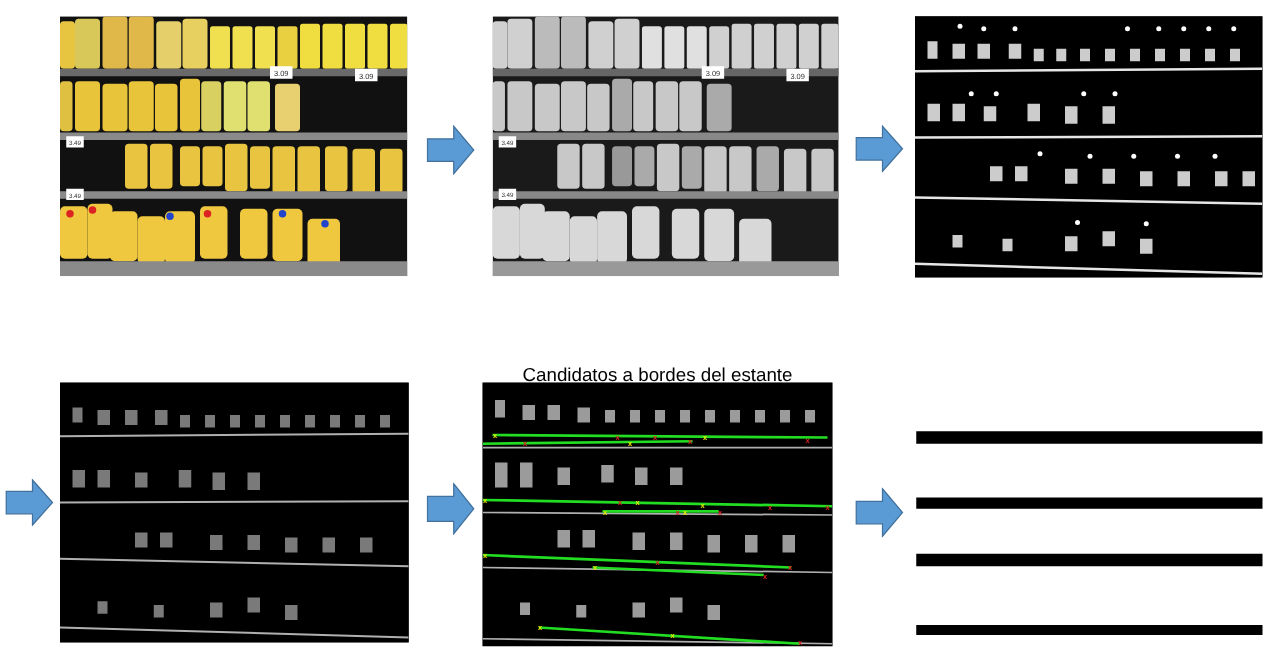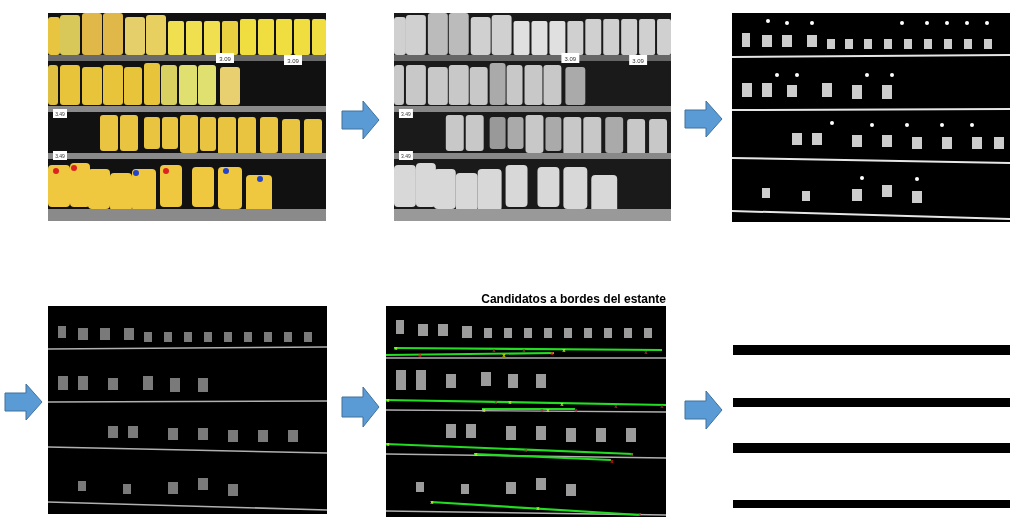--- a/index.html
+++ b/index.html
@@ -2,22 +2,22 @@
 <html><head>
 <meta charset="utf-8">
 <style>
   html, body { margin: 0; padding: 0; background: #ffffff; }
   body { width: 1030px; height: 531px; position: relative; overflow: hidden;
          font-family: "Liberation Sans", sans-serif; }
   .panel { position: absolute; overflow: hidden; }
   .panel svg { display: block; width: 100%; height: 100%; }
   .arrow { position: absolute; }
   .arrow svg { display: block; width: 100%; height: 100%; }
-  .caption { position: absolute; font-weight: bold; font-size: 12px; color: #000;
-             text-align: right; white-space: nowrap; }
+  .caption { position: absolute; font-weight: normal; font-size: 15px; color: #000;
+             text-align: center; white-space: nowrap; }
   .shelf-bar { position: absolute; background: #000; }
 </style>
 </head>
 <body>
 
 <div class="panel" style="left:48px;top:13px;width:278px;height:208px;">
   <svg viewBox="0 0 278 208" preserveAspectRatio="none">
     <rect width="278" height="208" fill="#111"></rect>
 
     <g fill="#e8c540">

